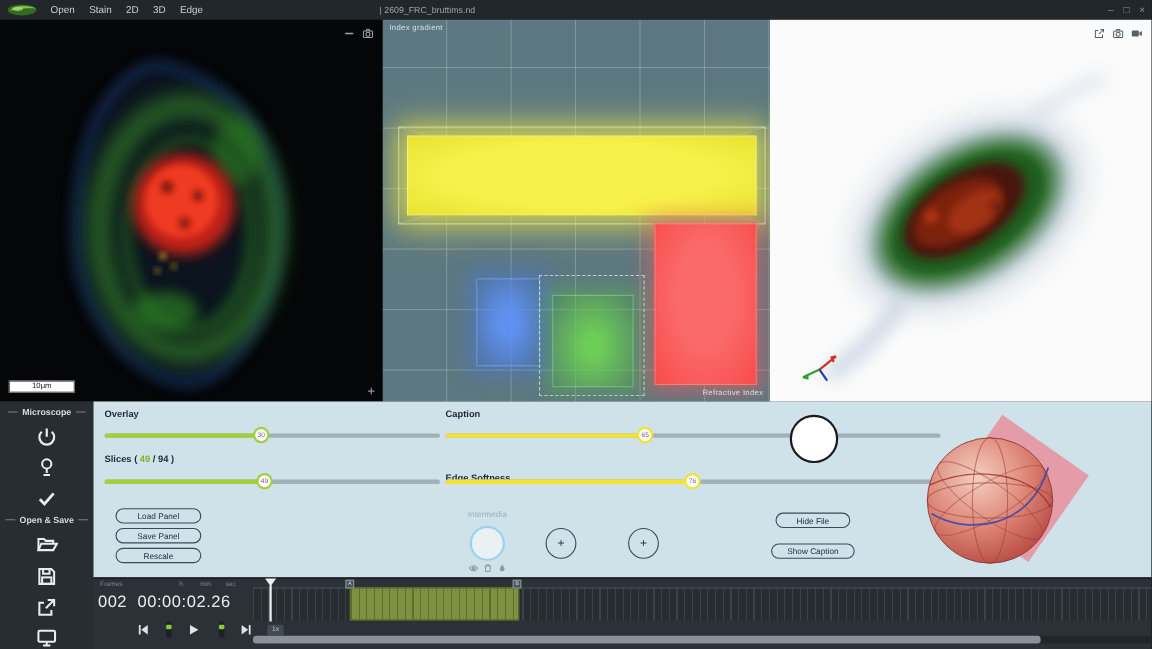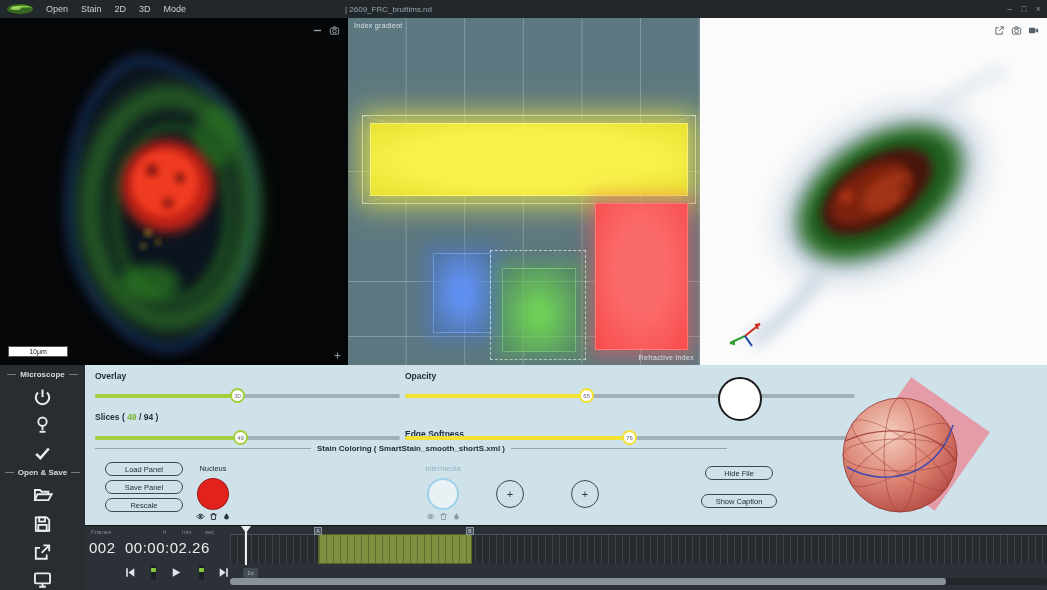--- a/index.html
+++ b/index.html
@@ -116,21 +116,21 @@
       <svg width="30" height="12" viewBox="0 0 30 12">
           <ellipse cx="14" cy="6" rx="13" ry="5" fill="#35691f"></ellipse>
           <path d="M3 7 C8 2 20 1 27 5 C20 4 9 5 3 7 Z" fill="#7ec446"></path>
           <ellipse cx="10" cy="5" rx="5" ry="2" fill="#a8dd6a" opacity=".8"></ellipse>
         </svg>
     </span>
     <span class="menu-item">Open</span>
     <span class="menu-item">Stain</span>
     <span class="menu-item">2D</span>
     <span class="menu-item">3D</span>
-    <span class="menu-item">Mode</span>
+    <span class="menu-item">Edge</span>
     <span class="mb-title">| 2609_FRC_bruttims.nd</span>
     <span class="win-controls">
       <span>–</span>
       <span>□</span>
       <span>×</span>
     </span>
   </div>
 
   <div class="vp vp-left">
     <svg width="348" height="347" viewBox="0 0 348 347">
@@ -287,60 +287,39 @@
       <div class="fill" style="width: 143px; background-color: rgb(164, 207, 61);"></div>
       <div class="handle" style="left: 135px; border-color: rgb(164, 207, 61);">30</div>
     </div>
 
     <span class="ctl-label" style="left:10px;top:47px"><span>Slices ( </span><span class="lbl-green">49</span><span> / 94 )</span></span>
     <div class="track" style="left:10px;top:71px;width:305px">
       <div class="fill" style="width: 146px; background-color: rgb(164, 207, 61);"></div>
       <div class="handle" style="left: 138px; border-color: rgb(164, 207, 61);">49</div>
     </div>
 
-    <span class="ctl-label" style="left:320px;top:6px">Opacity</span>
+    <span class="ctl-label" style="left:320px;top:6px">Caption</span>
     <div class="track" style="left:320px;top:29px;width:450px">
       <div class="fill" style="width: 182px; background-color: rgb(242, 226, 51);"></div>
       <div class="handle" style="left: 174px; border-color: rgb(242, 226, 51);">65</div>
     </div>
 
     <span class="ctl-label" style="left:320px;top:64px">Edge Softness</span>
     <div class="track" style="left:320px;top:71px;width:450px">
       <div class="fill" style="width: 225px; background-color: rgb(242, 226, 51);"></div>
       <div class="handle" style="left: 217px; border-color: rgb(242, 226, 51);">76</div>
     </div>
 
     <div class="bg-circle"></div>
 
-    <div class="divider">
-      <span class="line"></span>
-      <span class="txt">Stain Coloring ( SmartStain_smooth_shortS.xml )</span>
-      <span class="line"></span>
-    </div>
 
     <button class="btn" style="left:20px;top:97px;width:78px">Load Panel</button>
     <button class="btn" style="left:20px;top:115px;width:78px">Save Panel</button>
     <button class="btn" style="left:20px;top:133px;width:78px">Rescale</button>
 
-    <div class="stain" style="left:96px">
-      <div><span class="stain-label">Nucleus</span></div>
-      <div class="stain-circle" style="background-color: rgb(226, 35, 29);"></div>
-      <div class="stain-icons">
-        <svg class="si" viewBox="0 0 24 24" fill="none" stroke="currentColor" stroke-width="2.5">
-            <path d="M2 12s4-6 10-6 10 6 10 6-4 6-10 6S2 12 2 12z"></path>
-            <circle cx="12" cy="12" r="3" fill="currentColor"></circle>
-          </svg>
-        <svg class="si" viewBox="0 0 24 24" fill="none" stroke="currentColor" stroke-width="2.5">
-            <path d="M4 7h16M9 7V4h6v3M6 7l1 13h10l1-13"></path>
-          </svg>
-        <svg class="si" viewBox="0 0 24 24" fill="currentColor">
-            <path d="M12 3s-6 7-6 11a6 6 0 0 0 12 0c0-4-6-11-6-11z"></path>
-          </svg>
-      </div>
-    </div>
 
 
 
     <div class="stain" style="left:326px">
       <div><span class="stain-label disabled">Intermedia</span></div>
       <div class="stain-circle outline" style="border-color: rgb(158, 210, 234);"></div>
       <div class="stain-icons dim">
         <svg class="si" viewBox="0 0 24 24" fill="none" stroke="currentColor" stroke-width="2.5">
             <path d="M2 12s4-6 10-6 10 6 10 6-4 6-10 6S2 12 2 12z"></path>
             <circle cx="12" cy="12" r="3" fill="currentColor"></circle>

